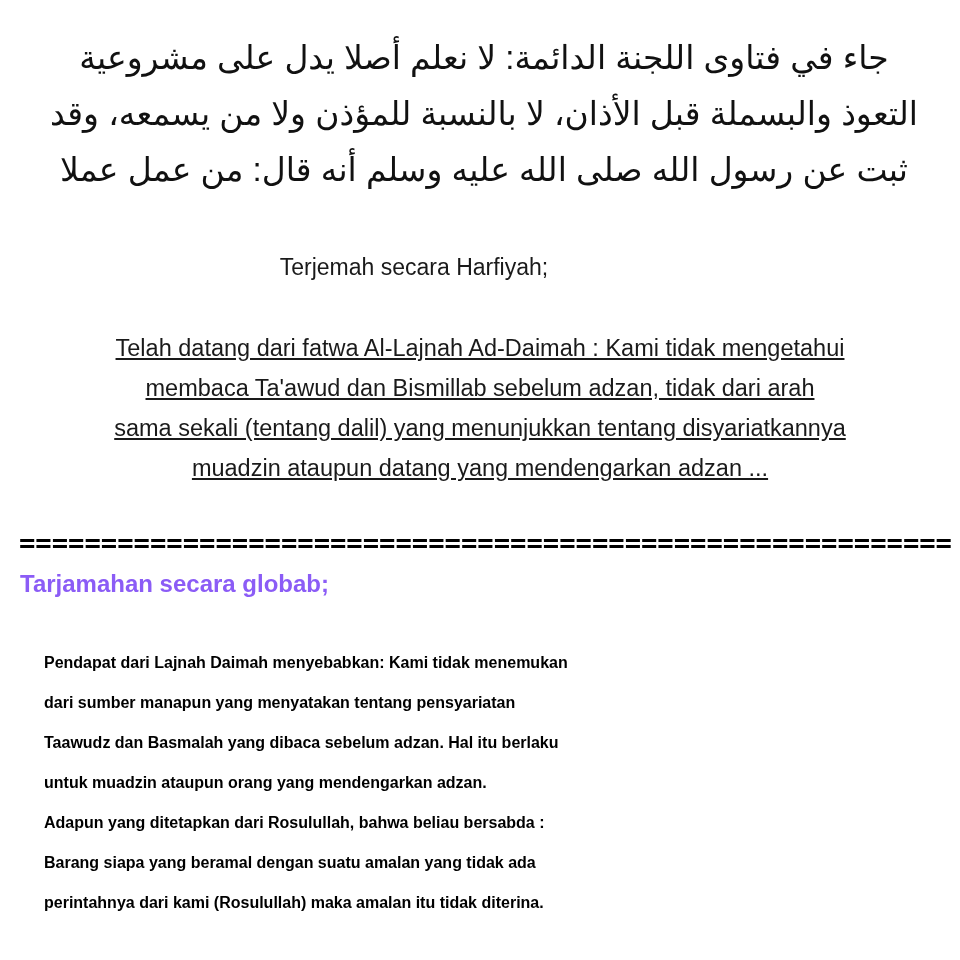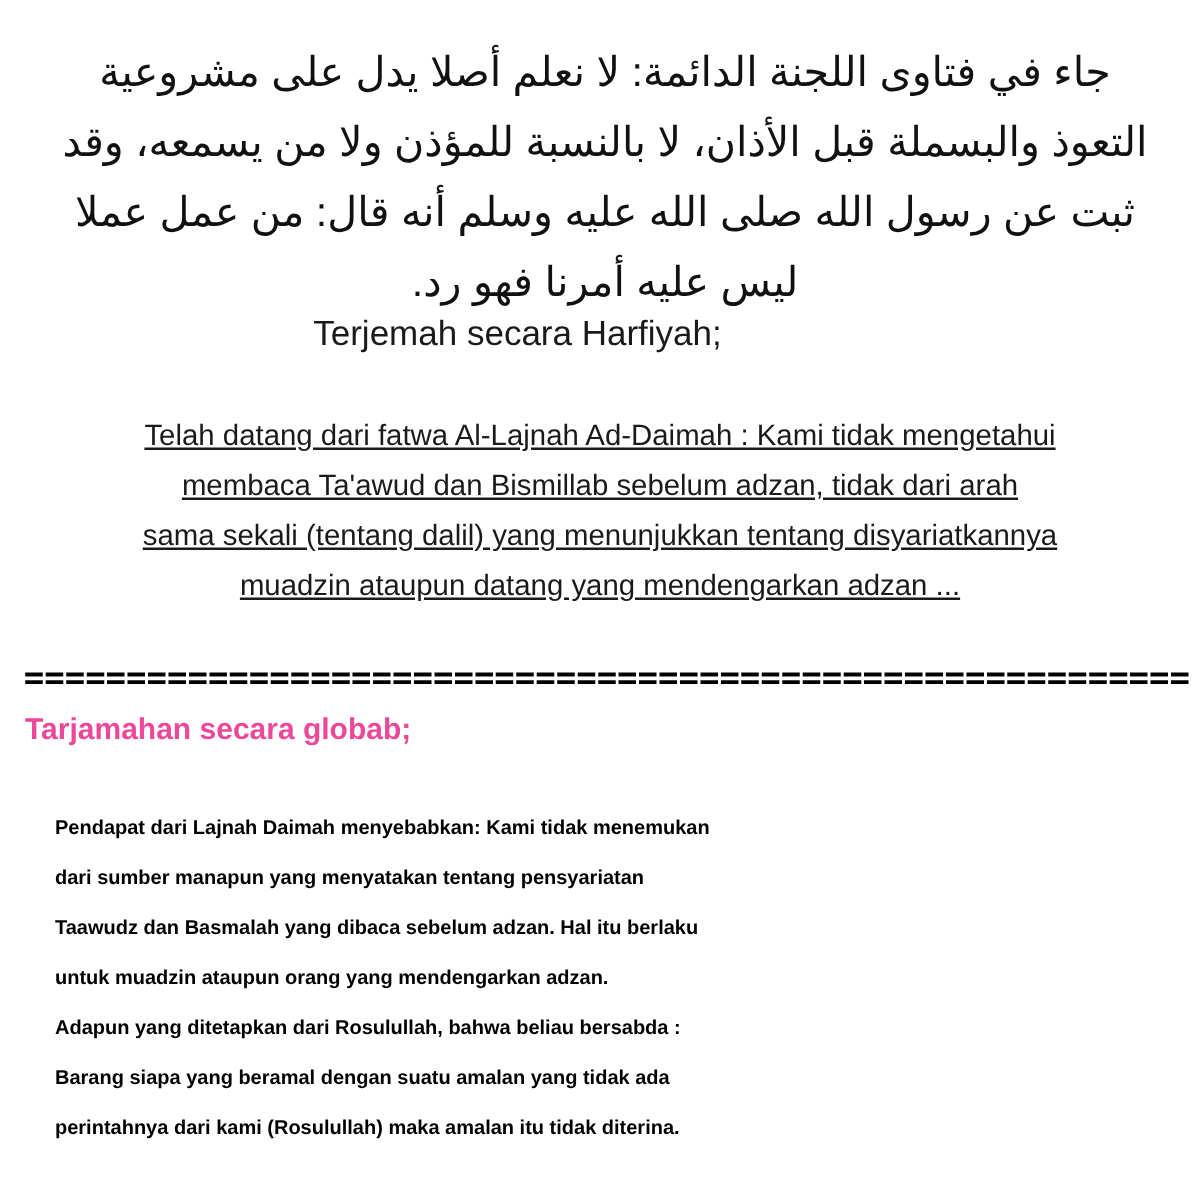--- a/index.html
+++ b/index.html
@@ -28,21 +28,21 @@
       letter-spacing: 0;
     }
     .arabic .aline { display: block; white-space: nowrap; }
     .harfiyah-heading {
       position: absolute;
       left: 0;
       top: 250px;
       width: 828px;
       text-align: center;
       font-family: "Liberation Sans", sans-serif;
-      font-size: 28px;
+      font-size: 23px;
       line-height: 34px;
       color: #1a1a1a;
     }
     .harfiyah-body {
       position: absolute;
       left: 0;
       top: 328px;
       width: 960px;
       text-align: center;
       font-family: "Liberation Sans", sans-serif;
@@ -66,21 +66,21 @@
       letter-spacing: 0px;
     }
     .global-heading {
       position: absolute;
       left: 20px;
       top: 566px;
       font-family: "Liberation Sans", sans-serif;
       font-weight: bold;
       font-size: 24px;
       line-height: 36px;
-      color: #ec4899;
+      color: #8b5cf6;
       white-space: nowrap;
       text-align: right;
     }
     .global-body {
       position: absolute;
       left: 20px;
       top: 643px;
       width: 930px;
       font-family: "Liberation Sans", sans-serif;
       font-weight: bold;
@@ -91,21 +91,20 @@
     }
     .global-body .gline { display: block; white-space: nowrap; }
   </style>
 </head>
 <body>
 
 <div class="arabic">
   <span class="aline">جاء في فتاوى اللجنة الدائمة: لا نعلم أصلا يدل على مشروعية</span>
   <span class="aline">التعوذ والبسملة قبل الأذان، لا بالنسبة للمؤذن ولا من يسمعه، وقد</span>
   <span class="aline">ثبت عن رسول الله صلى الله عليه وسلم أنه قال: من عمل عملا</span>
-  <span class="aline">ليس عليه أمرنا فهو رد.</span>
 </div>
 
 <div class="harfiyah-heading">Terjemah secara Harfiyah;</div>
 
 <div class="harfiyah-body">
   <span class="tline">Telah datang dari fatwa Al-Lajnah Ad-Daimah : Kami tidak mengetahui</span>
   <span class="tline">membaca Ta'awud dan Bismillab sebelum adzan, tidak dari arah</span>
   <span class="tline">sama sekali (tentang dalil) yang menunjukkan tentang disyariatkannya</span>
   <span class="tline">muadzin ataupun datang yang mendengarkan adzan ...</span>
 </div>

